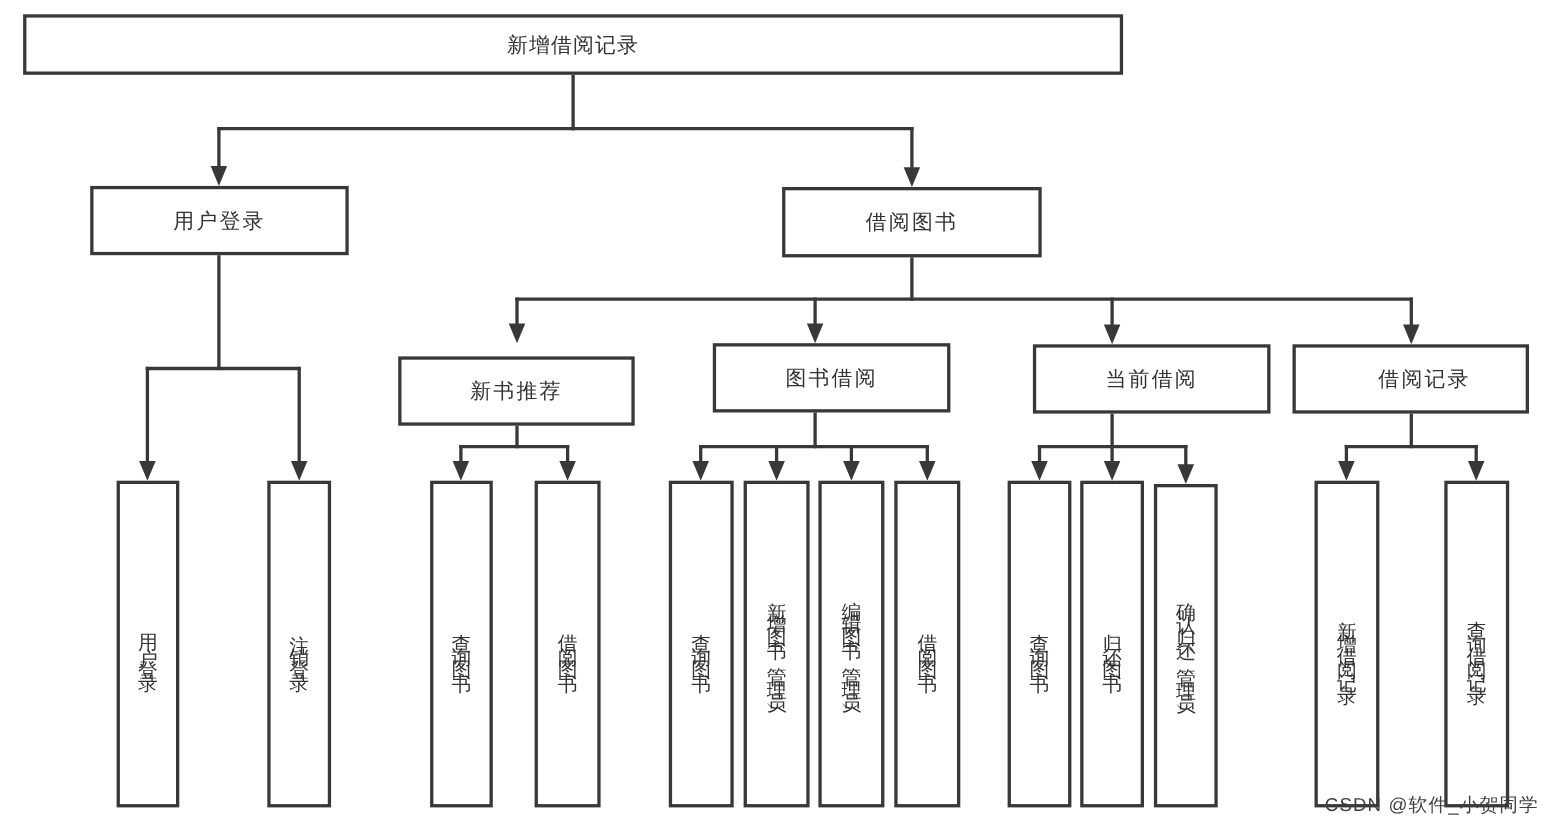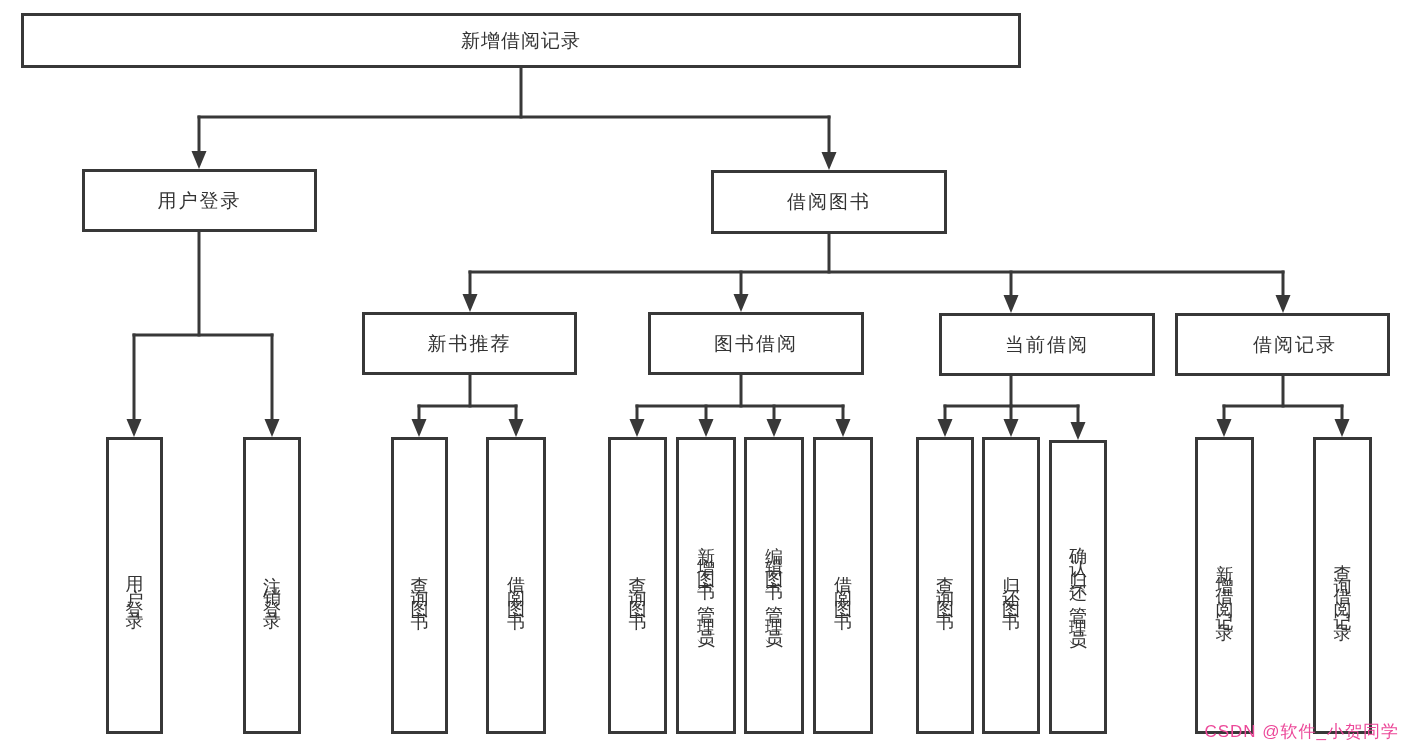--- a/index.html
+++ b/index.html
@@ -48,21 +48,21 @@
     letter-spacing: 12px;
     line-height: 1;
     white-space: nowrap;
   }
   #watermark {
     position: absolute;
     right: 6px;
     bottom: 4px;
     font-size: 17px;
     letter-spacing: 1px;
-    color: #ec4899;
+    color: #404040;
     z-index: 3;
     white-space: nowrap;
   }
 </style>
 </head>
 <body>
 
 <div id="canvas">
 
   <svg id="edges" width="1405" height="747" viewBox="0 0 1405 747">
@@ -124,21 +124,21 @@
     <span class="root-label">新增借阅记录</span>
   </div>
 
   <div class="box" style="left:82px; top:169px; width:235px; height:63px;">
     <span class="hlabel">用户登录</span>
   </div>
   <div class="box" style="left:711px; top:170px; width:236px; height:64px;">
     <span class="hlabel">借阅图书</span>
   </div>
 
-  <div class="box" style="left:362px; top:312px; width:215px; height:63px;">
+  <div class="box" style="left:362px; top:324px; width:215px; height:63px;">
     <span class="hlabel">新书推荐</span>
   </div>
   <div class="box" style="left:633px; top:312px; width:216px; height:63px;margin-left:15px;">
     <span class="hlabel">图书借阅</span>
   </div>
   <div class="box" style="left:903px; top:313px; width:216px; height:63px;margin-left:36px;">
     <span class="hlabel">当前借阅</span>
   </div>
   <div class="box" style="left:1175px; top:313px; width:215px; height:63px;padding-left:25px;">
     <span class="hlabel">借阅记录</span>

